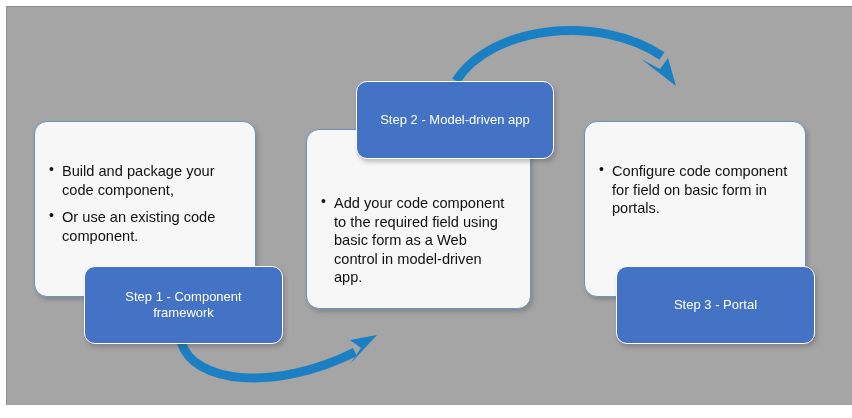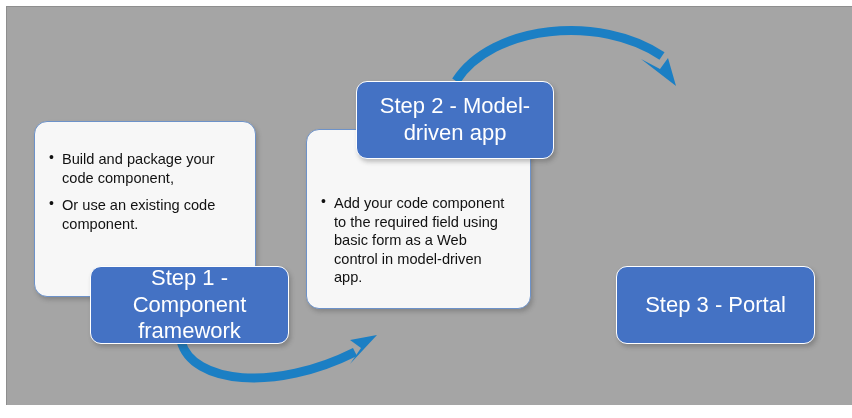--- a/index.html
+++ b/index.html
@@ -33,21 +33,21 @@
   
   .card {
     position: absolute;
     background: #f7f7f7;
     border: 1.4px solid #6d92c9;
     border-radius: 13px;
     box-sizing: border-box;
     box-shadow: 2px 3px 4px rgba(60,60,60,0.28);
   }
   .card-body {
-    padding: 28px 16px 10px 14px;
+    padding: 40px 16px 10px 14px;
     font-size: 14.6px;
     line-height: 1.27;
     color: #111111;
   }
   .bullets {
     margin: 0;
     padding: 0;
     list-style: none;
   }
   .bullets li {
@@ -65,38 +65,38 @@
     color: #111111;
   }
   
   .step-label {
     position: absolute;
     background: #4472c4;
     border: 1.5px solid #ffffff;
     border-radius: 11px;
     box-sizing: border-box;
     color: #ffffff;
-    font-size: 22px;
+    font-size: 13px;
     line-height: 1.22;
     text-align: center;
     display: flex;
     align-items: center;
     justify-content: center;
     padding: 4px 10px;
     box-shadow: 2px 3px 4px rgba(60,60,60,0.3);
   }
   
   #card-1 { left: 34px;  top: 121px; width: 222px; height: 176px; }
   #card-2 { left: 306px; top: 129px; width: 225px; height: 180px; }
   #card-3 { left: 584px; top: 121px; width: 222px; height: 176px; }
 
   #card-2 .card-body { padding-top: 64px; }
 
   
-  #label-1 { left: 90px;  top: 266px; width: 199px; height: 78px; }
+  #label-1 { left: 84px;  top: 266px; width: 199px; height: 78px; }
   #label-2 { left: 356px; top: 81px;  width: 198px; height: 78px; }
   #label-3 { left: 616px; top: 266px; width: 199px; height: 78px; }
 
   
   #arrows {
     position: absolute;
     left: 0;
     top: 0;
     width: 852px;
     height: 418px;
@@ -133,20 +133,27 @@
   </div>
 
   <div class="card" id="card-2">
     <div class="card-body">
       <ul class="bullets">
         <li>Add your code component to the required field using basic form as a Web control in model-driven app.</li>
       </ul>
     </div>
   </div>
 
+  <div class="card" id="card-3">
+    <div class="card-body">
+      <ul class="bullets">
+        <li>Configure code component for field on basic form in portals.</li>
+      </ul>
+    </div>
+  </div>
 
   <div class="step-label" id="label-1">Step 1 - Component framework</div>
 
   <div class="step-label" id="label-2">Step 2 - Model-driven app</div>
 
   <div class="step-label" id="label-3">Step 3 - Portal</div>
 
 </div>
 
 </body></html>

